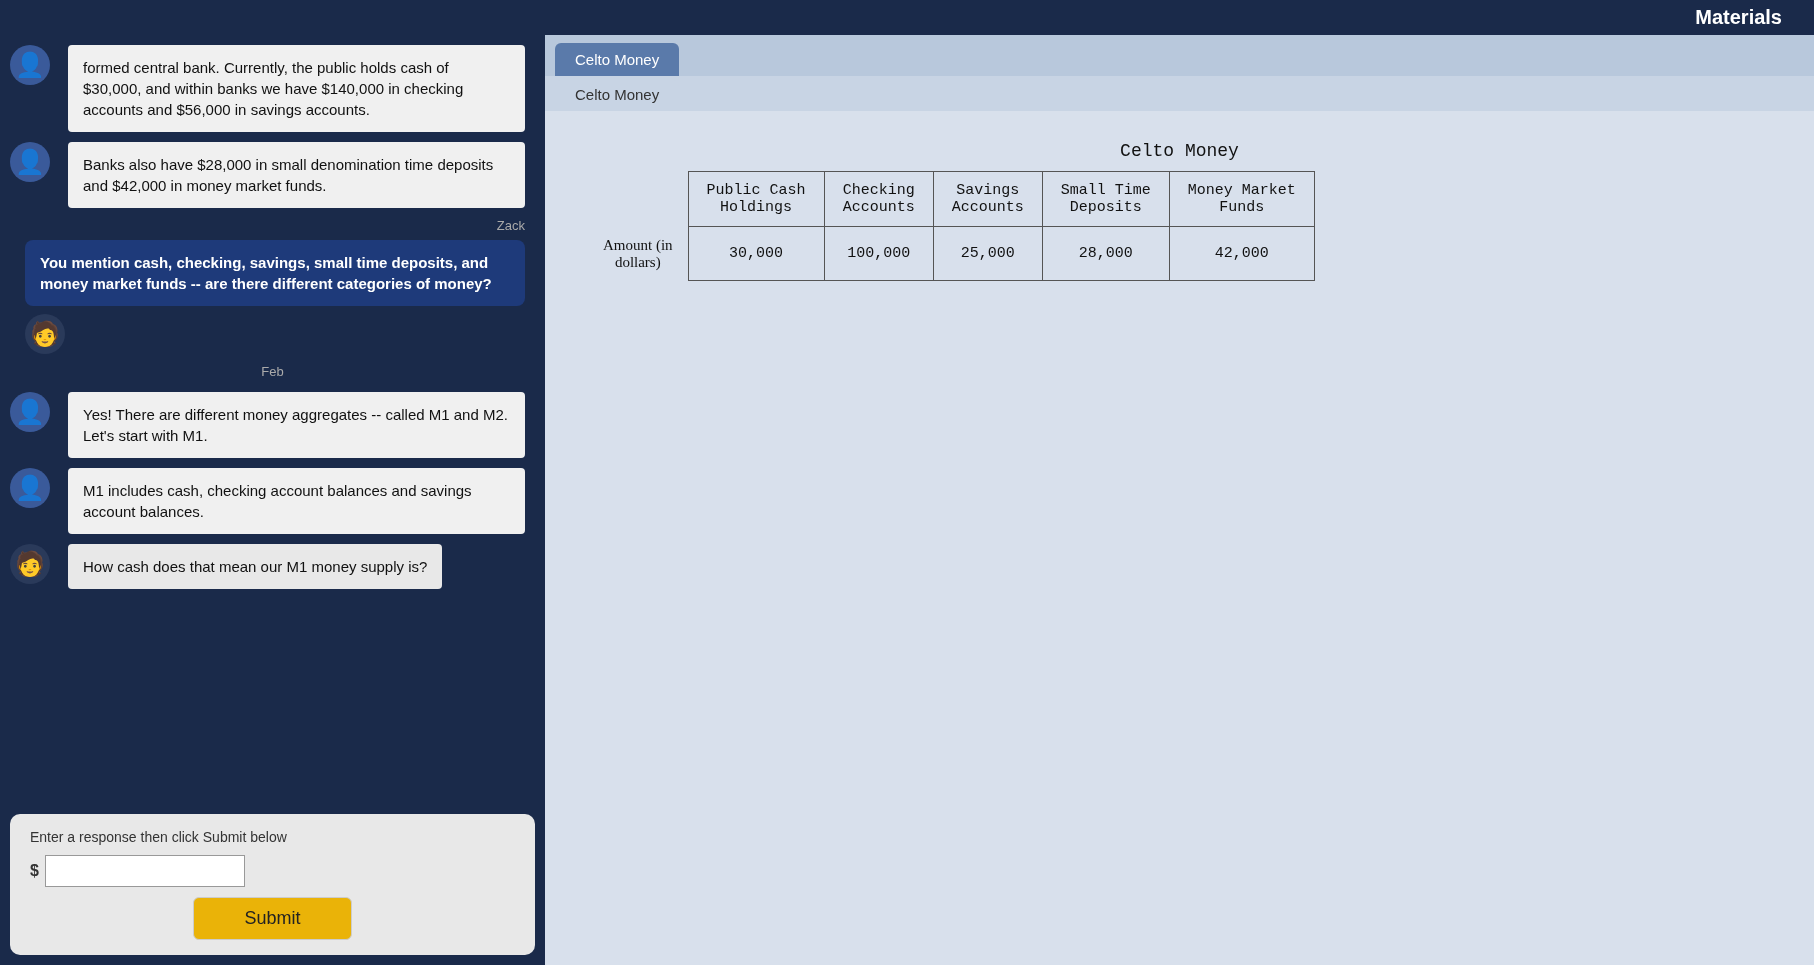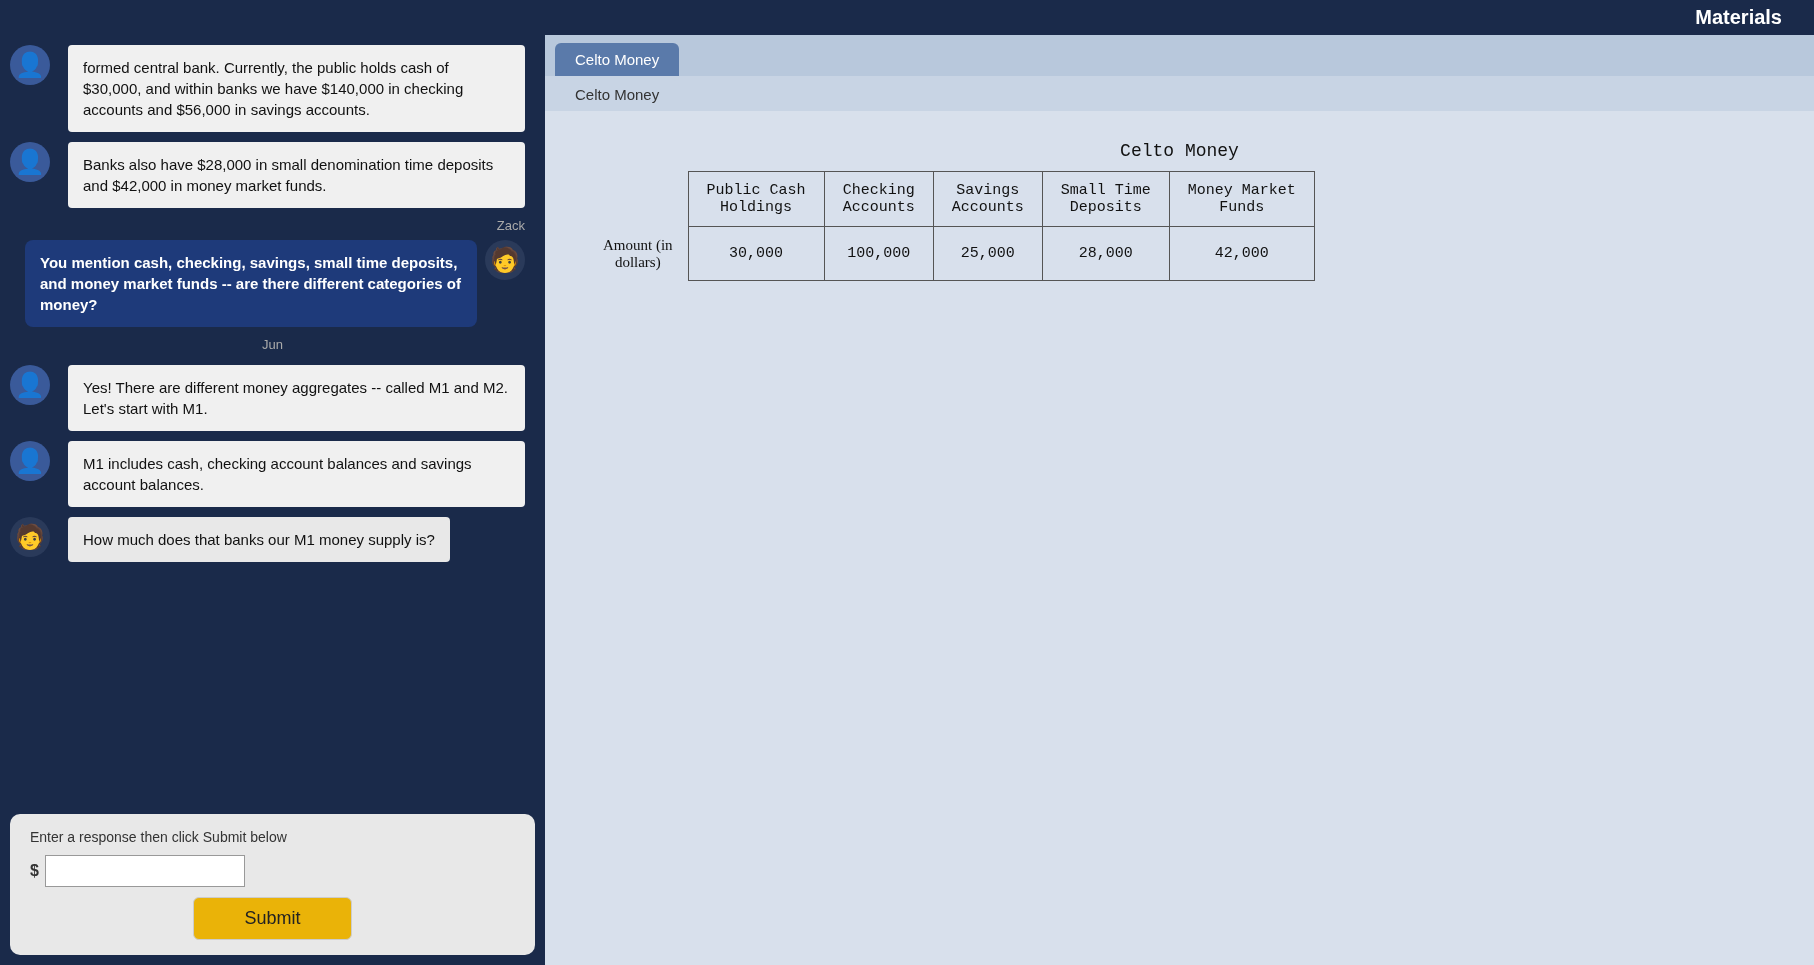--- a/index.html
+++ b/index.html
@@ -258,49 +258,49 @@
 
       <div class="message-row user">
         <div class="avatar blue">👤</div>
         <div class="message-bubble">
           Banks also have $28,000 in small denomination time deposits and $42,000 in money market funds.
         </div>
       </div>
 
       <div style="display:flex; flex-direction:column; align-items:flex-end; gap:4px; margin-right:10px;">
         <div class="sender-name">Zack</div>
-        <div style="display:flex; flex-direction:row; align-items:flex-start; gap:8px; width:100%;padding-left:15px;">
+        <div style="display:flex; flex-direction:column; align-items:flex-start; gap:8px; width:100%;padding-left:15px;">
           <div class="user-question-bubble">
             You mention cash, checking, savings, small time deposits, and money market funds -- are there different categories of money?
           </div>
           <div class="avatar dark" style="background:#2a3a5a;">🧑</div>
         </div>
       </div>
 
-      <div class="sender-name" style="color:#aaa; font-size:13px; text-align:center;">Jun</div>
+      <div class="sender-name" style="color:#aaa; font-size:13px; text-align:center;">Feb</div>
 
       <div class="message-row user">
         <div class="avatar blue">👤</div>
         <div class="message-bubble">
           Yes!  There are different money aggregates -- called M1 and M2.  Let's start with M1.
         </div>
       </div>
 
       <div class="message-row user">
         <div class="avatar blue">👤</div>
         <div class="message-bubble">
           M1 includes cash, checking account balances and savings account balances.
         </div>
       </div>
 
       <div style="display:flex; flex-direction:column; align-items:flex-end; gap:4px; margin-right:10px;">
         <div style="display:flex; flex-direction:row; align-items:flex-start; gap:8px; width:100%;">
           <div class="avatar dark" style="background:#2a3a5a;">🧑</div>
           <div class="message-bubble" style="background:#e8e8e8;">
-            How much does that banks our M1 money supply is?
+            How cash does that mean our M1 money supply is?
           </div>
         </div>
       </div>
 
     </div>
 
     <div class="chat-input-area">
       <div class="input-label">Enter a response then click Submit below</div>
       <div class="dollar-input-row">
         <span class="dollar-sign">$</span>

